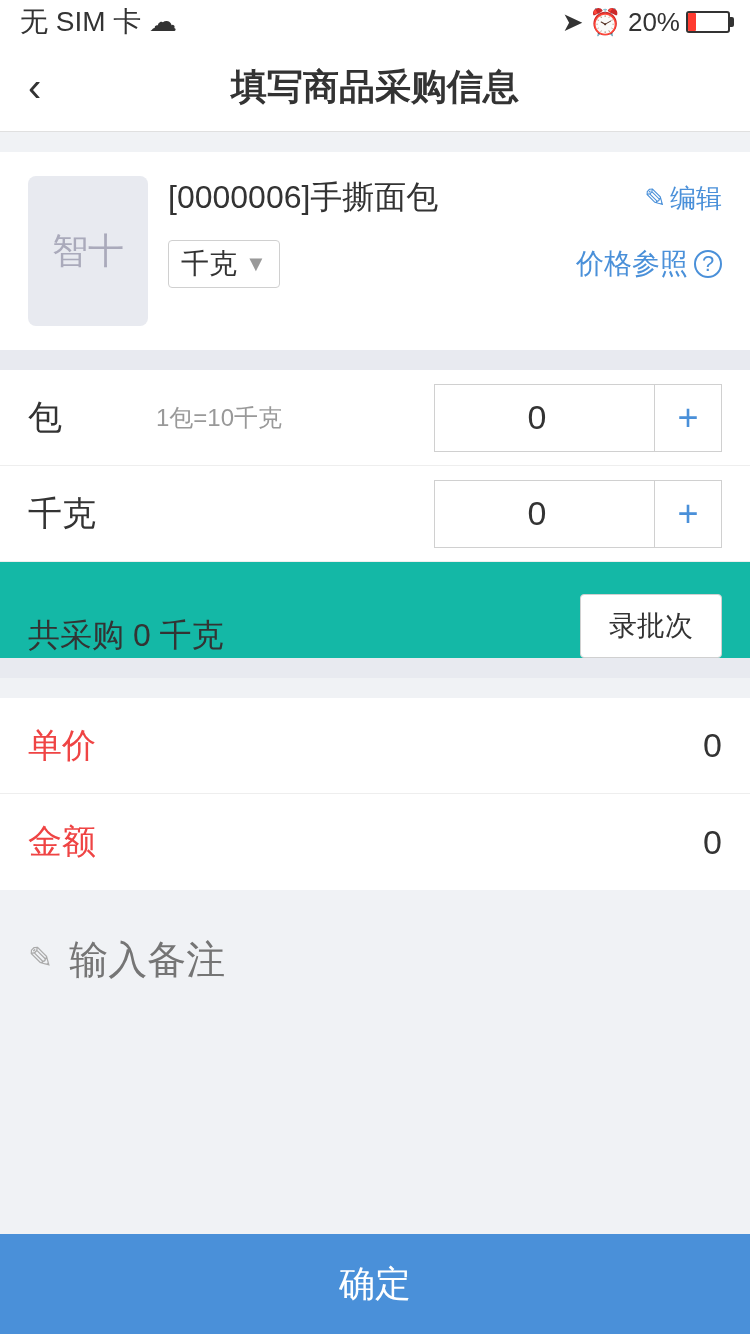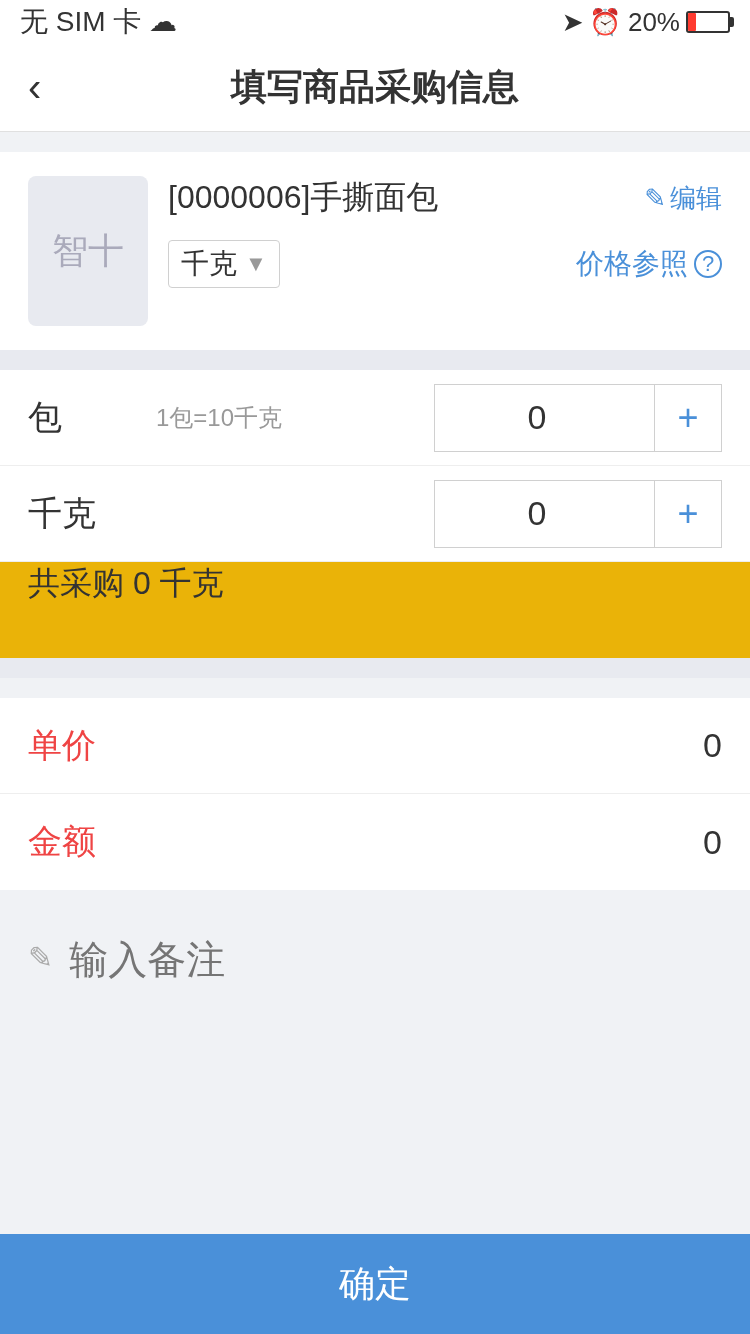--- a/index.html
+++ b/index.html
@@ -204,24 +204,24 @@
       font-size: 36px;
       color: #4a90d9;
       display: flex;
       align-items: center;
       justify-content: center;
       cursor: pointer;
     }
 
     
     .summary-section {
-      background: #eab308;
+      background: #14b8a6;
       height: 96px;
       display: flex;
-      align-items: flex-start;
+      align-items: flex-end;
       padding: 0 28px;
       justify-content: space-between;
     }
     .summary-text {
       font-size: 32px;
       color: #333;
     }
     .batch-btn {
       border: 1px solid #d0d0d0;
       background: #fff;
@@ -367,20 +367,21 @@
     <span class="input-label">千克</span>
     <div class="input-right">
       <input type="number" class="number-input" value="0" style="">
       <div class="plus-btn">+</div>
     </div>
   </div>
 </div>
 
 <div class="summary-section">
   <span class="summary-text">共采购 0 千克</span>
+  <button class="batch-btn">录批次</button>
 </div>
 
 <div class="section-divider"></div>
 
 <div class="price-section">
   <div class="price-row">
     <span class="price-label">单价</span>
     <span class="price-value">0</span>
   </div>
   <div class="price-row" style="border-bottom:none;">

